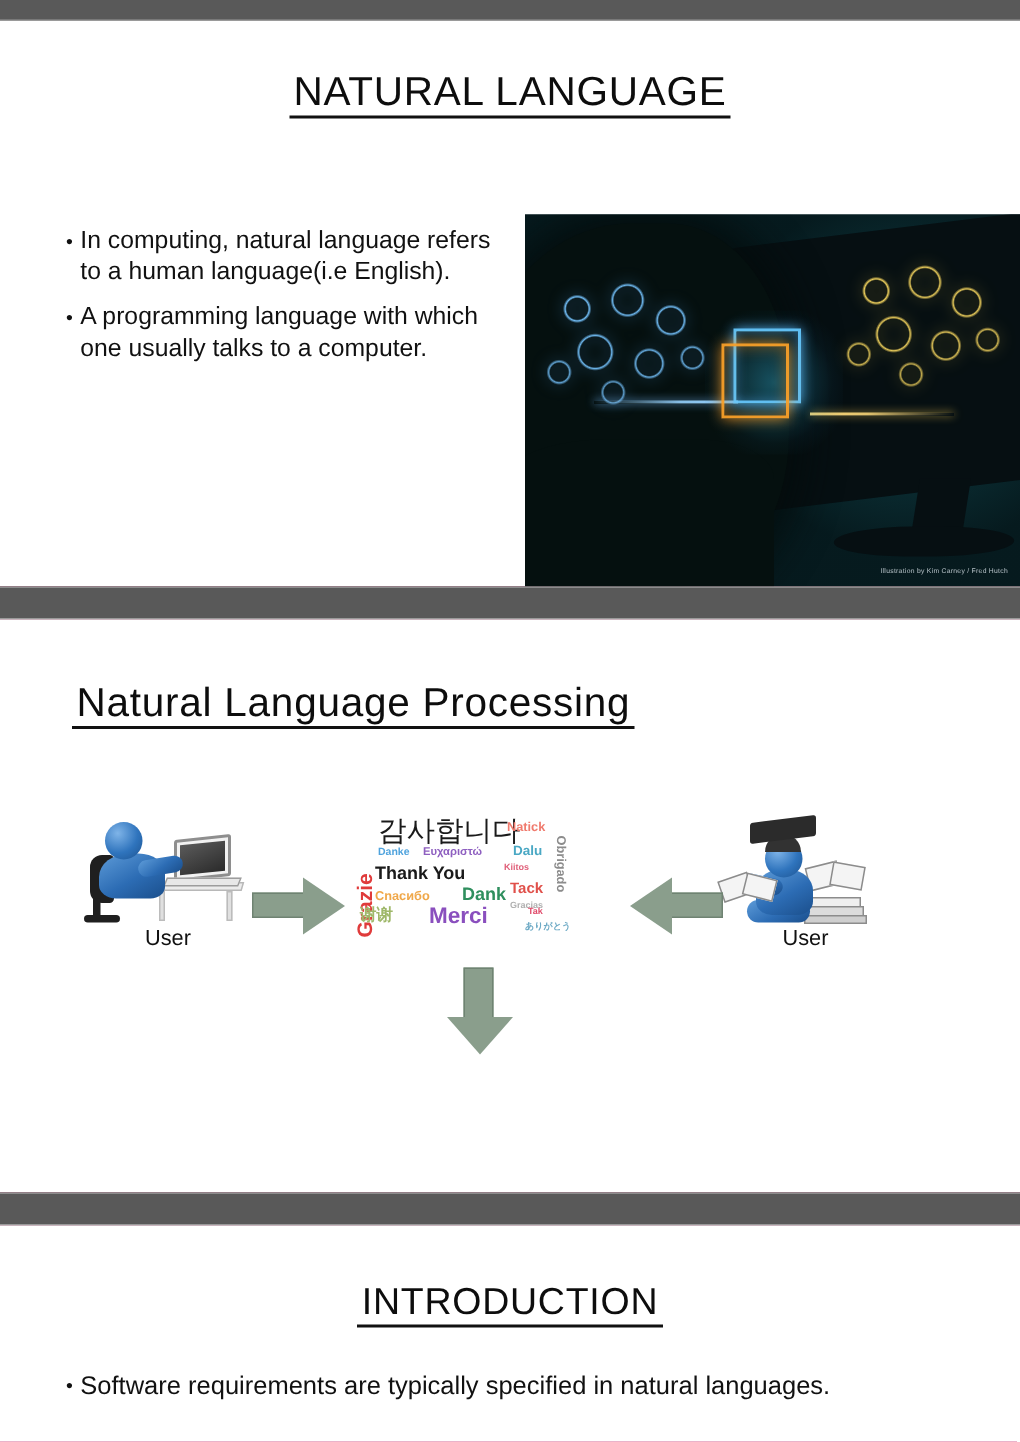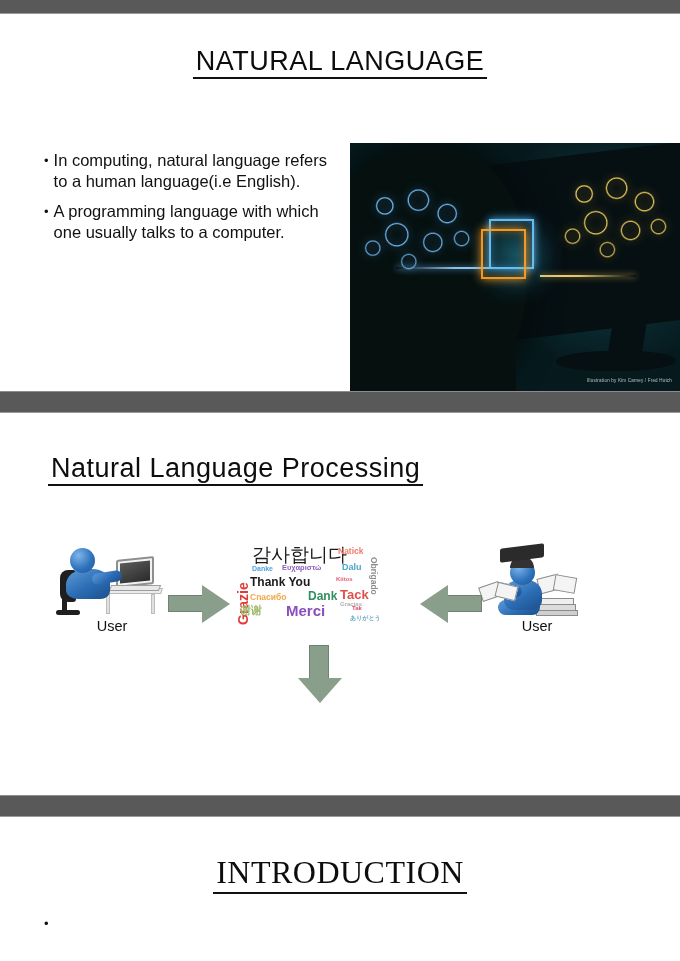--- a/index.html
+++ b/index.html
@@ -72,22 +72,21 @@
     top: 88px; left: 0; width: 680px;
     text-align: center;
     font-size: 23px;
     font-weight: bold;
     color: #111111;
     letter-spacing: 0.4px;
   }
   #title-3 {
     position: absolute;
     top: 37px; left: 0; width: 680px;
-    font-size: 32px;
-    font-family: Liberation Serif, serif;
+    font-size: 25px;
   }
 
   
   .bullets { position: absolute; }
   .bullet-row {
     display: flex;
     align-items: flex-start;
   }
   .bullet-dot {
     flex: 0 0 auto;
@@ -593,21 +592,21 @@
         <span class="wc" style="left: 110px; top: 4px; font-size: 8.5px; color: rgb(240, 123, 110); font-weight: bold;">Natick</span>
         <span class="wc" style="left: 8px; top: 82px; font-size: 14px; color: rgb(224, 59, 59); font-weight: bold; transform: rotate(-90deg); transform-origin: left top;">Grazie</span>
         <span class="wc" style="left: 24px; top: 22px; font-size: 7px; color: rgb(79, 163, 221); font-weight: bold;">Danke</span>
         <span class="wc" style="left: 54px; top: 21px; font-size: 7.5px; color: rgb(142, 95, 192); font-weight: bold;">Ευχαριστώ</span>
         <span class="wc" style="left: 114px; top: 20px; font-size: 9px; color: rgb(74, 168, 196); font-weight: bold;">Dalu</span>
         <span class="wc" style="left: 22px; top: 33px; font-size: 12px; color: rgb(26, 26, 26); font-weight: bold;">Thank You</span>
         <span class="wc" style="left: 108px; top: 33px; font-size: 6px; color: rgb(224, 96, 122); font-weight: bold;">Kiitos</span>
         <span class="wc" style="left: 150px; top: 14px; font-size: 8.5px; color: rgb(140, 140, 140); font-weight: bold; transform: rotate(90deg); transform-origin: left top;">Obrigado</span>
         <span class="wc" style="left: 22px; top: 50px; font-size: 8.5px; color: rgb(240, 168, 74); font-weight: bold;">Cnacибo</span>
         <span class="wc" style="left: 80px; top: 47px; font-size: 12px; color: rgb(47, 143, 94); font-weight: bold;">Dank</span>
-        <span class="wc" style="left: 112px; top: 45px; font-size: 13px; color: rgb(224, 80, 74); font-weight: bold;">Tack</span>
+        <span class="wc" style="left: 112px; top: 45px; font-size: 10px; color: rgb(224, 80, 74); font-weight: bold;">Tack</span>
         <span class="wc" style="left: 112px; top: 58px; font-size: 6px; color: rgb(176, 176, 176); font-weight: bold;">Gracias</span>
         <span class="wc" style="left: 12px; top: 62px; font-size: 11px; color: rgb(159, 184, 106); font-weight: bold;">谢谢</span>
         <span class="wc" style="left: 58px; top: 60px; font-size: 15px; color: rgb(138, 79, 190); font-weight: bold;">Merci</span>
         <span class="wc" style="left: 124px; top: 62px; font-size: 6px; color: rgb(224, 74, 106); font-weight: bold;">Tak</span>
         <span class="wc" style="left: 122px; top: 72px; font-size: 6px; color: rgb(106, 168, 196); font-weight: bold;">ありがとう</span>
       </div>
 
     <div class="arrow" id="arrow-in">
       <div class="ar-shaft"></div>
       <div class="ar-head"></div>
@@ -624,17 +623,18 @@
 
   <div class="band" id="band-mid-2"></div>
 
   <div class="slide" id="slide-3">
     <div class="slide-title" id="title-3">
       <span class="title-underline">INTRODUCTION</span>
     </div>
     <div class="bullets" id="bullets-3">
       <div class="bullet-row">
         <span class="bullet-dot">•</span>
+        <span class="bullet-text">Software requirements are typically specified in natural languages.</span>
       </div>
     </div>
   </div>
 
 </div>
 
 </body></html>

